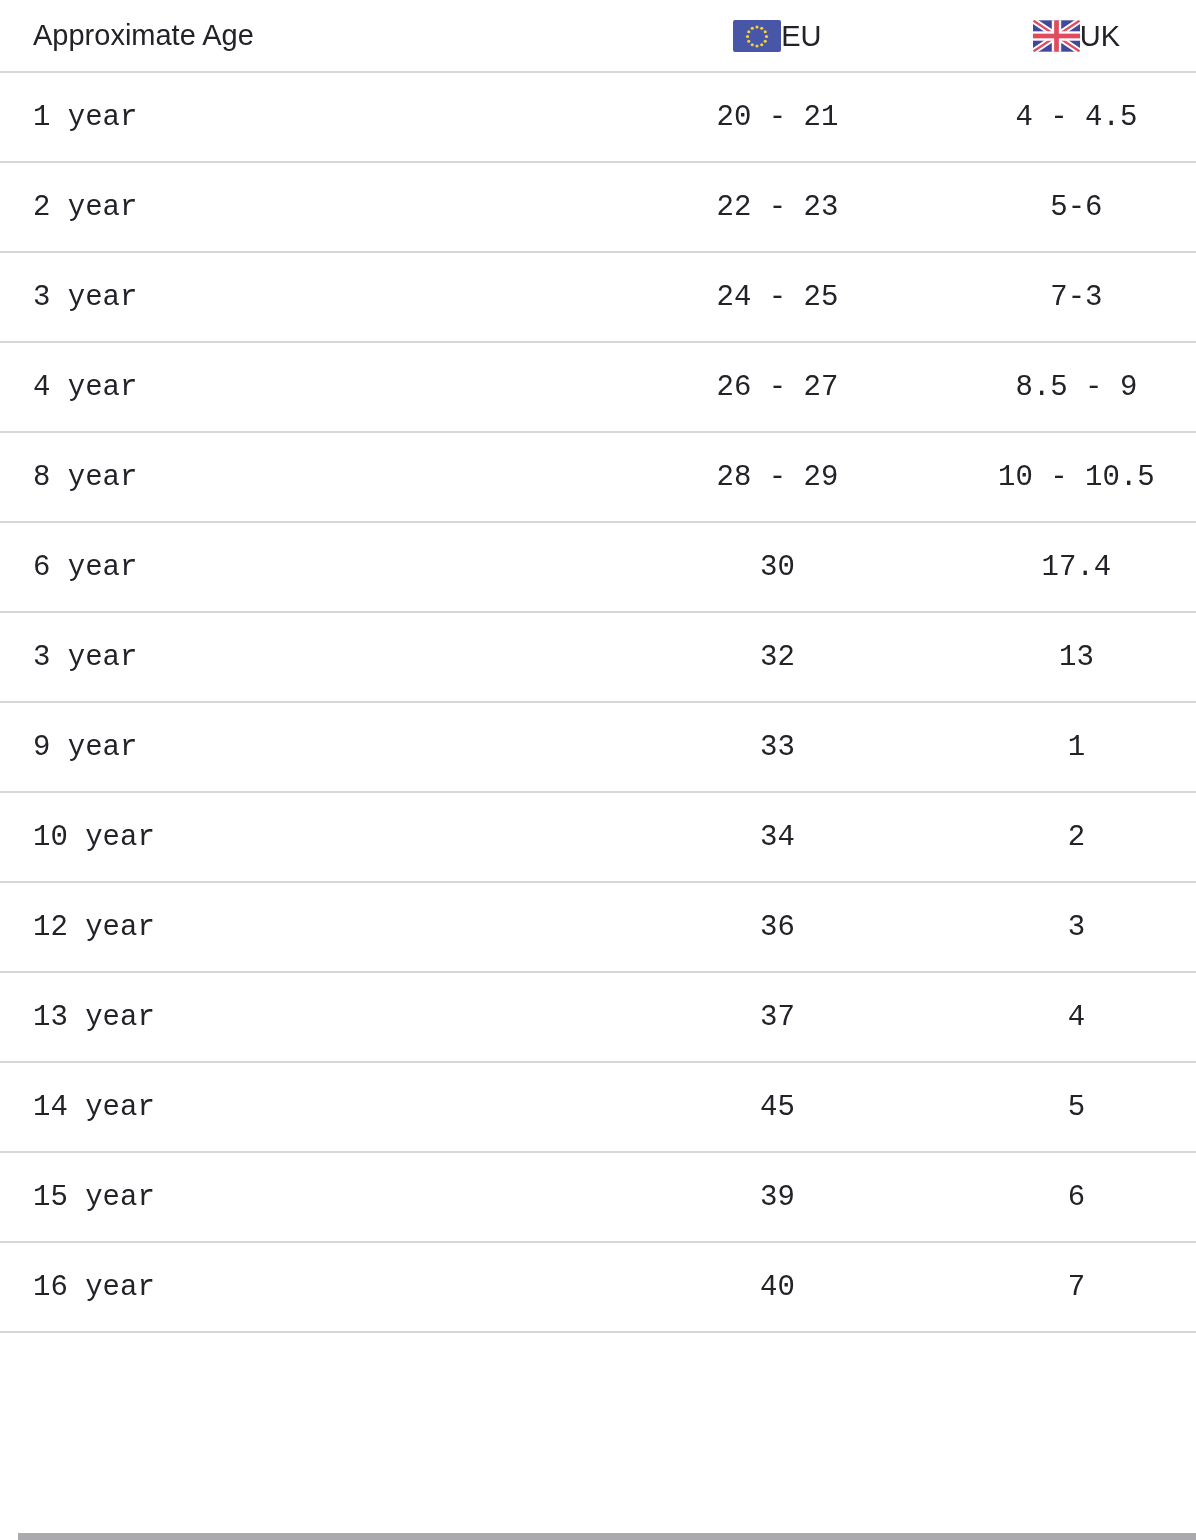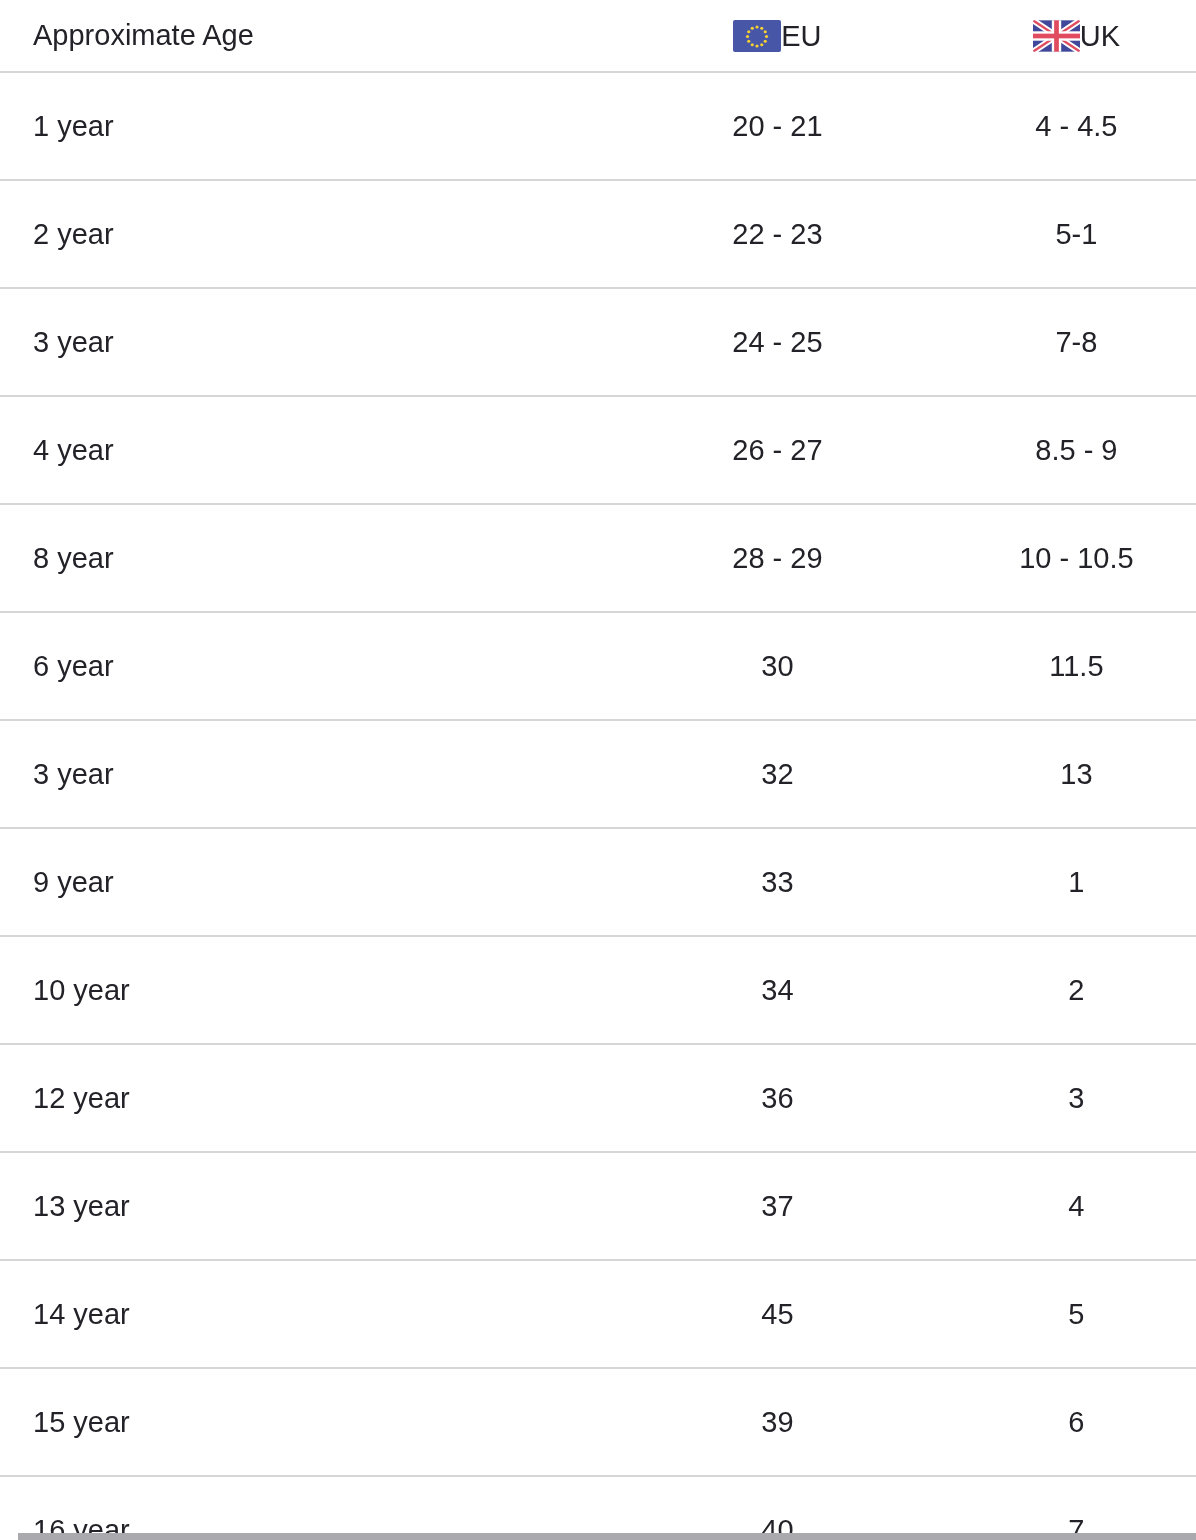--- a/index.html
+++ b/index.html
@@ -14,21 +14,21 @@
   }
   table.size-chart {
     width: 100%;
     border-collapse: collapse;
     table-layout: fixed;
   }
   col.c1 { width: 50%; }
   col.c2 { width: 30%; }
   col.c3 { width: 20%; }
   thead tr { height: 72px; }
-  tbody tr { height: 108px; }
+  tbody tr { height: 90px; font-family: Liberation Mono, monospace; }
   tr { border-bottom: 2px solid var(--divider, #d6d6d8); }
   th, td {
     padding: 0;
     font-size: 29px;
     font-weight: 400;
     text-align: center;
     vertical-align: middle;
     white-space: nowrap;
   }
   th:first-child, td:first-child {
@@ -114,41 +114,41 @@
   </thead>
   <tbody>
       <tr>
     <td>1 year</td>
     <td>20 - 21</td>
     <td>4 - 4.5</td>
   </tr>
       <tr>
     <td>2 year</td>
     <td>22 - 23</td>
-    <td>5-1</td>
+    <td>5-6</td>
   </tr>
       <tr>
     <td>3 year</td>
     <td>24 - 25</td>
-    <td>7-8</td>
+    <td>7-3</td>
   </tr>
       <tr>
     <td>4 year</td>
     <td>26 - 27</td>
     <td>8.5 - 9</td>
   </tr>
       <tr>
     <td>8 year</td>
     <td>28 - 29</td>
     <td>10 - 10.5</td>
   </tr>
       <tr>
     <td>6 year</td>
     <td>30</td>
-    <td>11.5</td>
+    <td>17.4</td>
   </tr>
       <tr>
     <td>3 year</td>
     <td>32</td>
     <td>13</td>
   </tr>
       <tr>
     <td>9 year</td>
     <td>33</td>
     <td>1</td>

